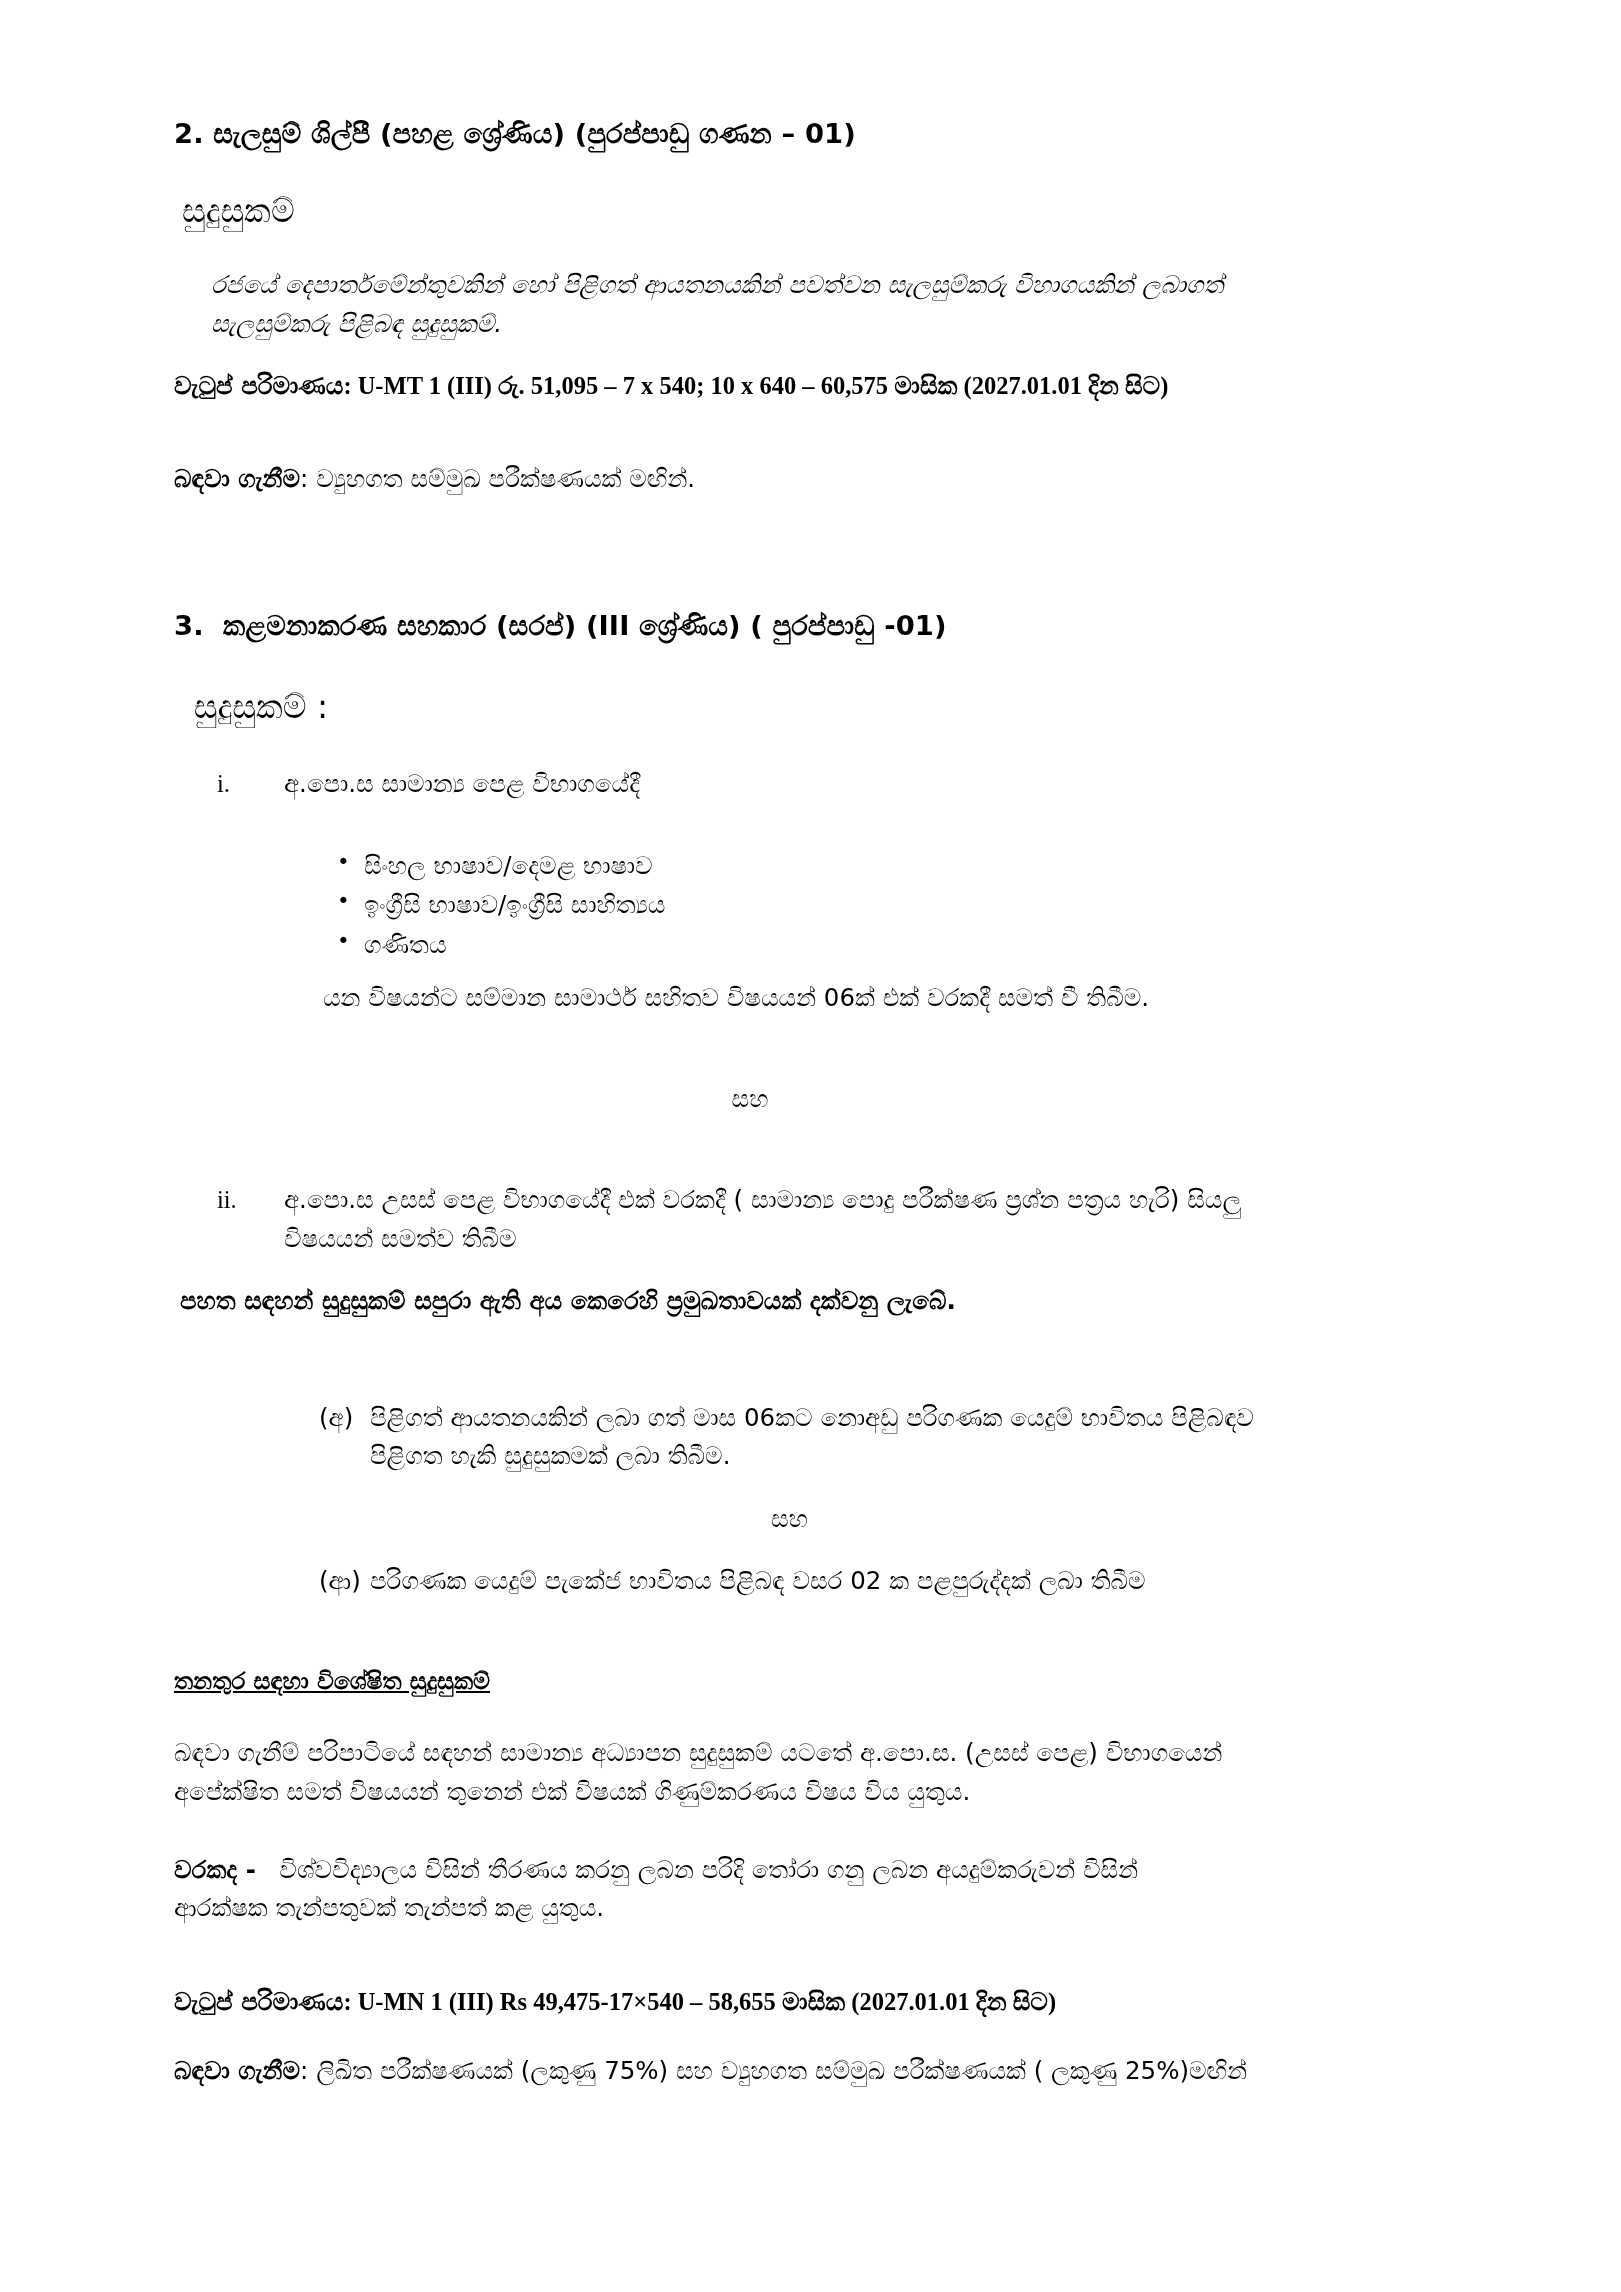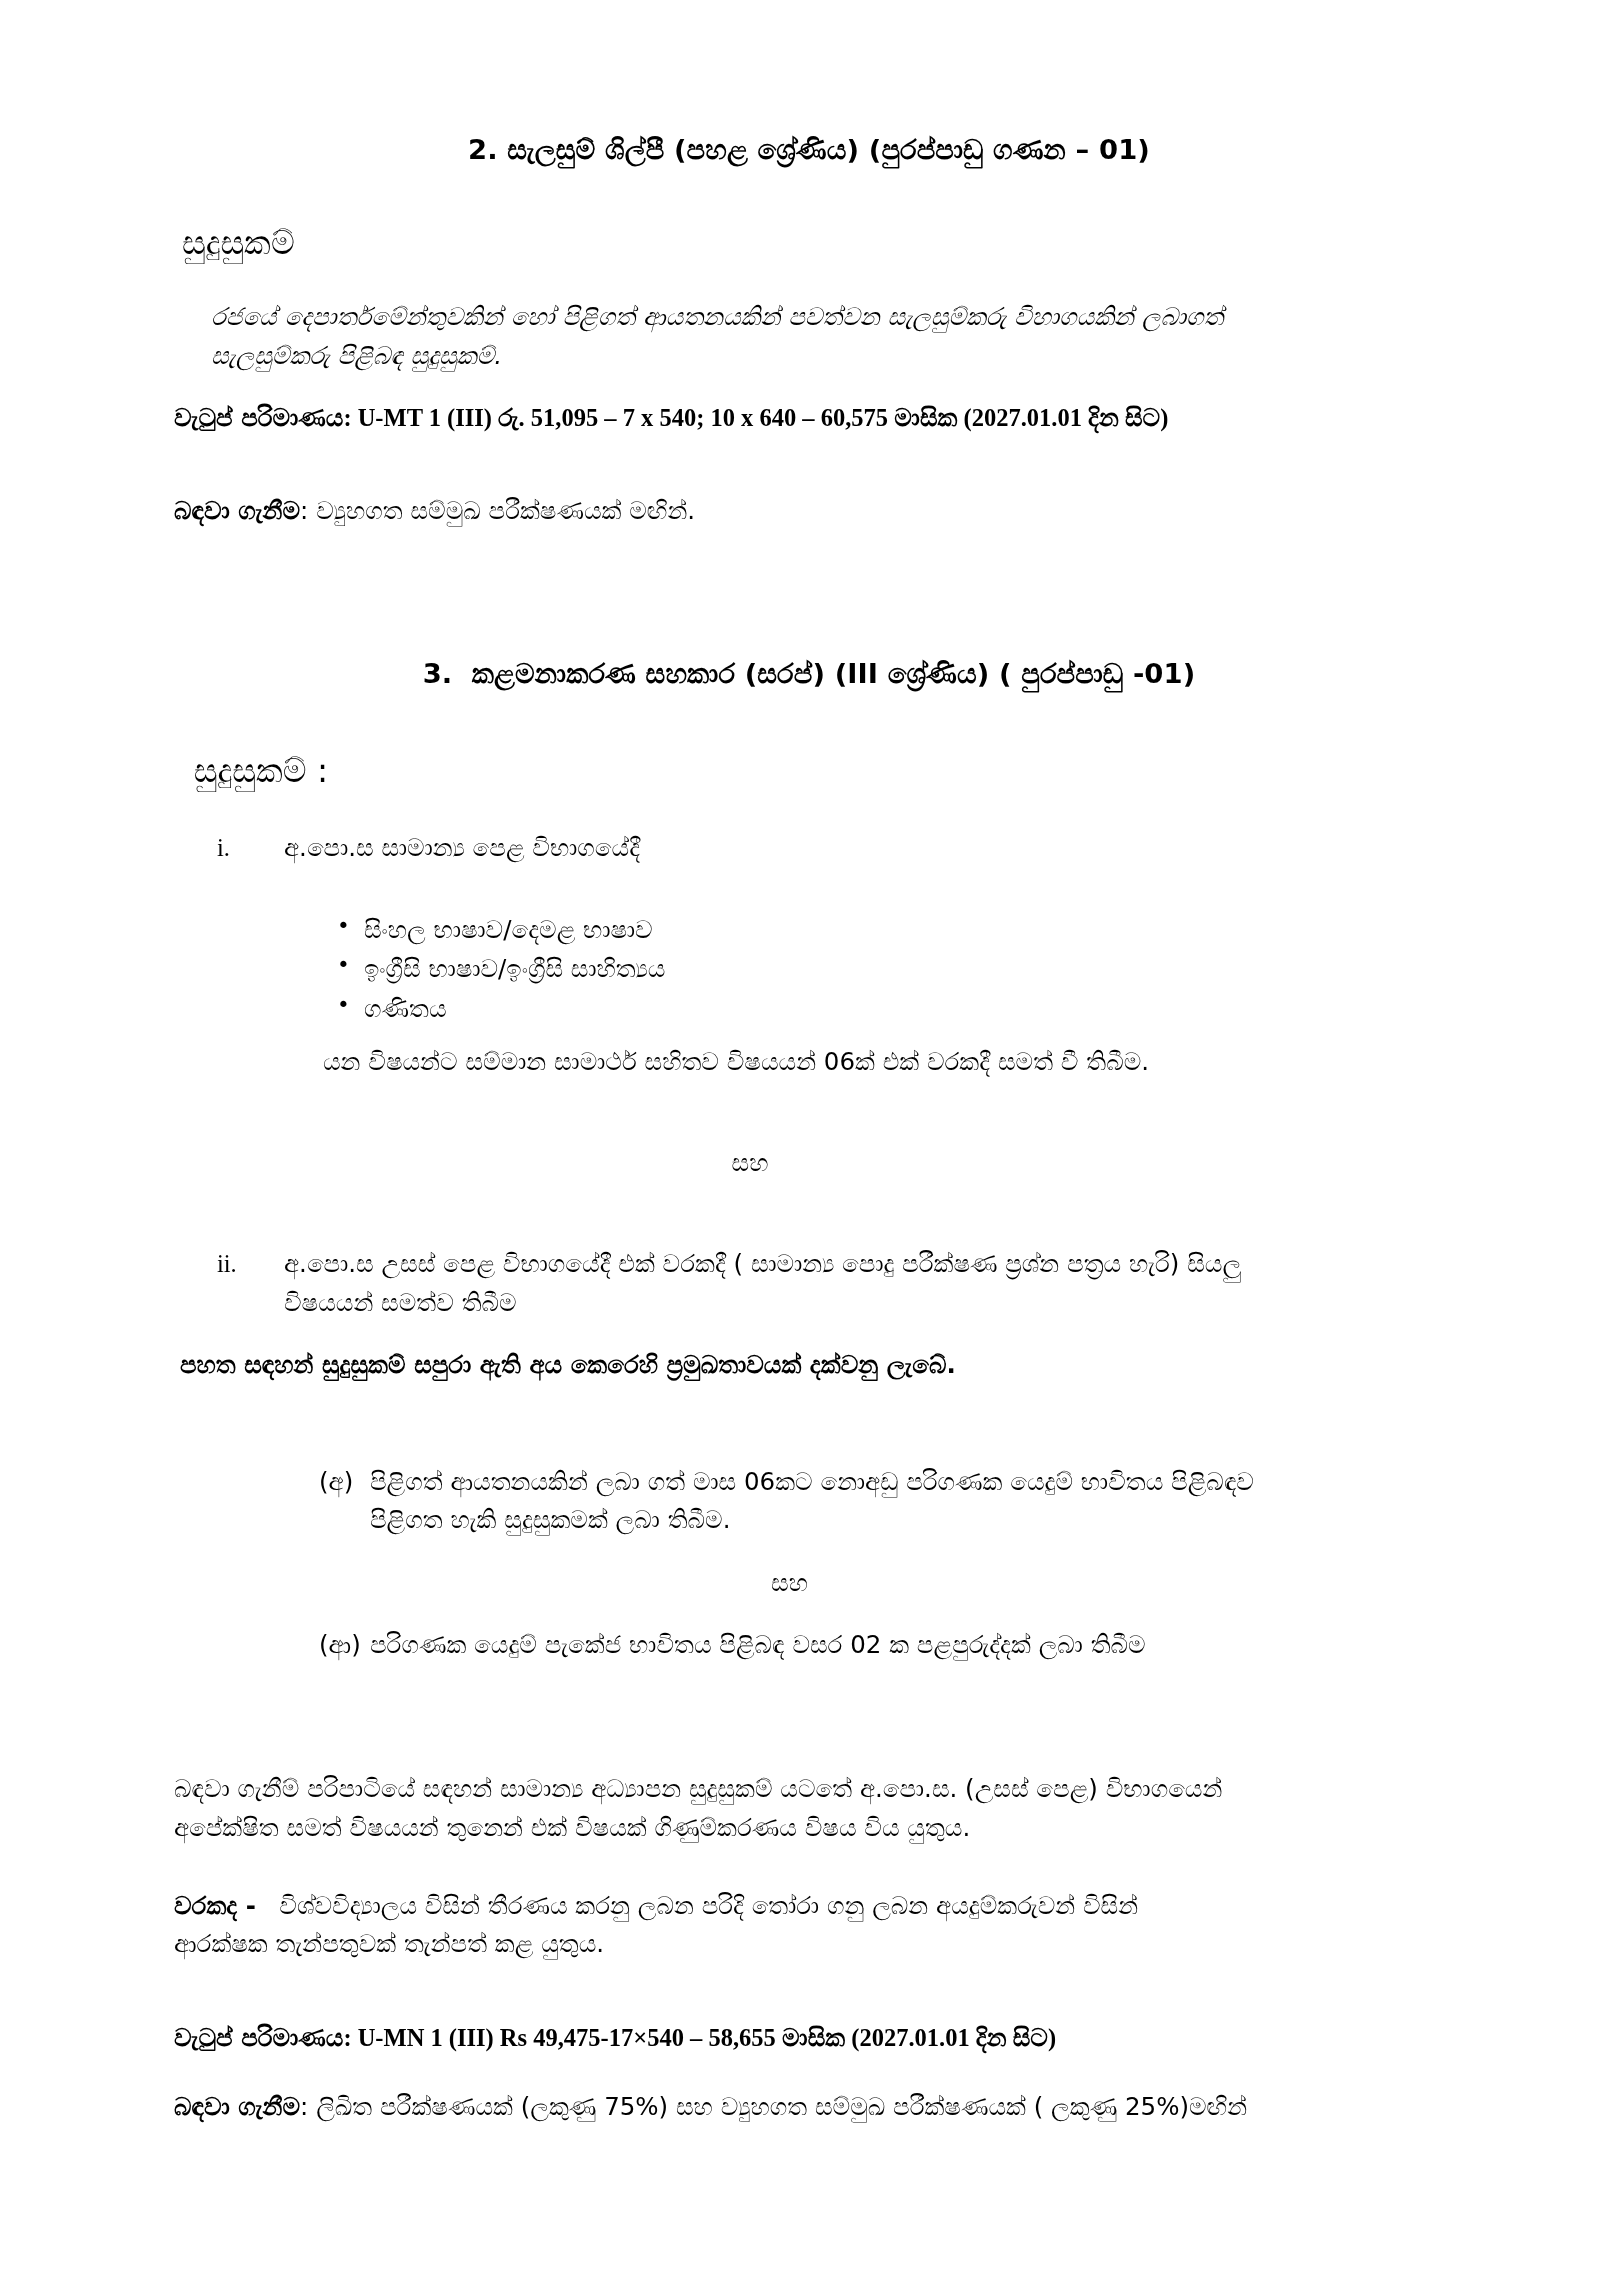--- a/index.html
+++ b/index.html
@@ -25,22 +25,21 @@
     position: relative;
     width: 1270px;
   }
 
   
   .h-sec {
     font-size: 27.4px;
     font-weight: bold;
     line-height: 1.35;
     letter-spacing: 0.1px;
-    margin: 16px;
-    text-align: center;
+    margin: 0;
   }
   .sub-label {
     font-size: 33px;
     font-weight: normal;
     line-height: 1.4;
     margin: 8px;
   }
   .para {
     font-size: 24.5px;
     line-height: 1.58;
@@ -248,20 +247,21 @@
       <div class="lblock">
         <div class="hang">
           <span class="lmark">(ආ)</span>
           <span>පරිගණක යෙදුම් පැකේජ භාවිතය පිළිබඳ වසර 02 ක පළපුරුද්දක් ලබා තිබීම</span>
         </div>
       </div>
 
       <div class="gap-48"></div>
       <div class="gap-20"></div>
 
+      <p class="underline-head">තනතුර සඳහා විශේෂිත සුදුසුකම්</p>
 
       <div class="gap-40"></div>
 
       <p class="para">බඳවා ගැනීම් පරිපාටියේ සඳහන් සාමාන්‍ය අධ්‍යාපන සුදුසුකම් යටතේ අ.පො.ස. (උසස් පෙළ) විභාගයෙන්</p>
       <p class="para">අපේක්ෂිත සමත් විෂයයන් තුනෙන් එක් විෂයක් ගිණුම්කරණය  විෂය විය යුතුය.</p>
 
       <div class="gap-40"></div>
 
       <p class="para">
         <span class="bold">වරකද -</span>&nbsp;&nbsp;&nbsp;<span>විශ්වවිද්‍යාලය විසින් තීරණය කරනු ලබන පරිදි තෝරා ගනු ලබන අයදුම්කරුවන් විසින්</span>

